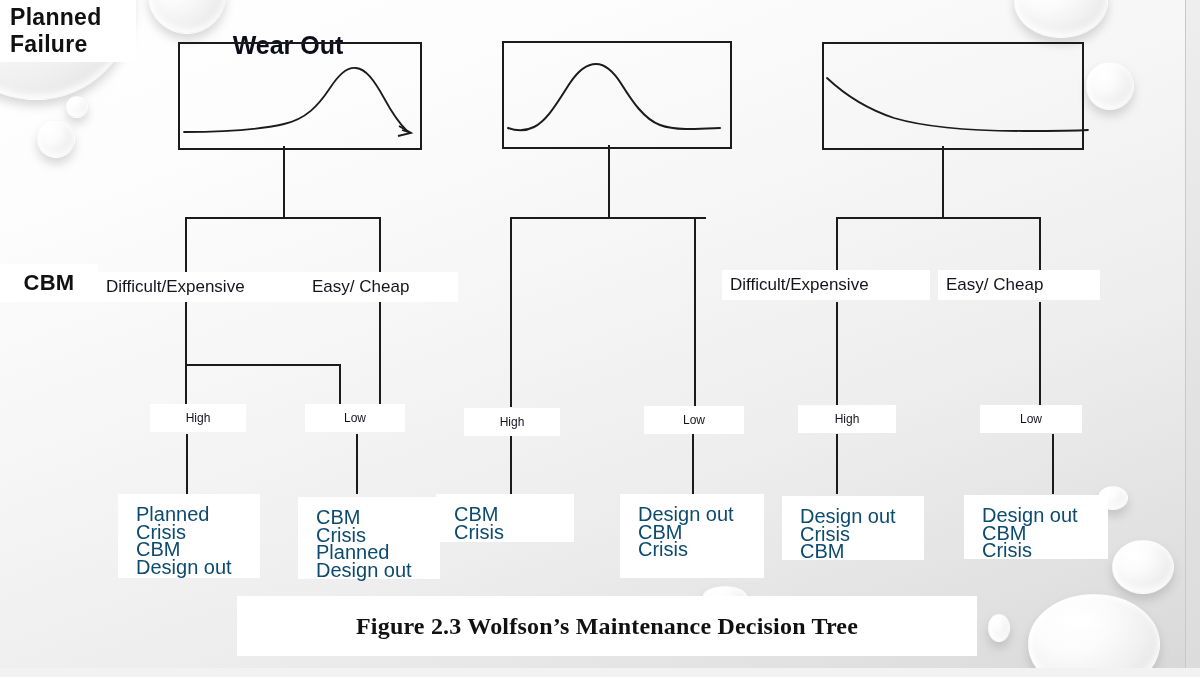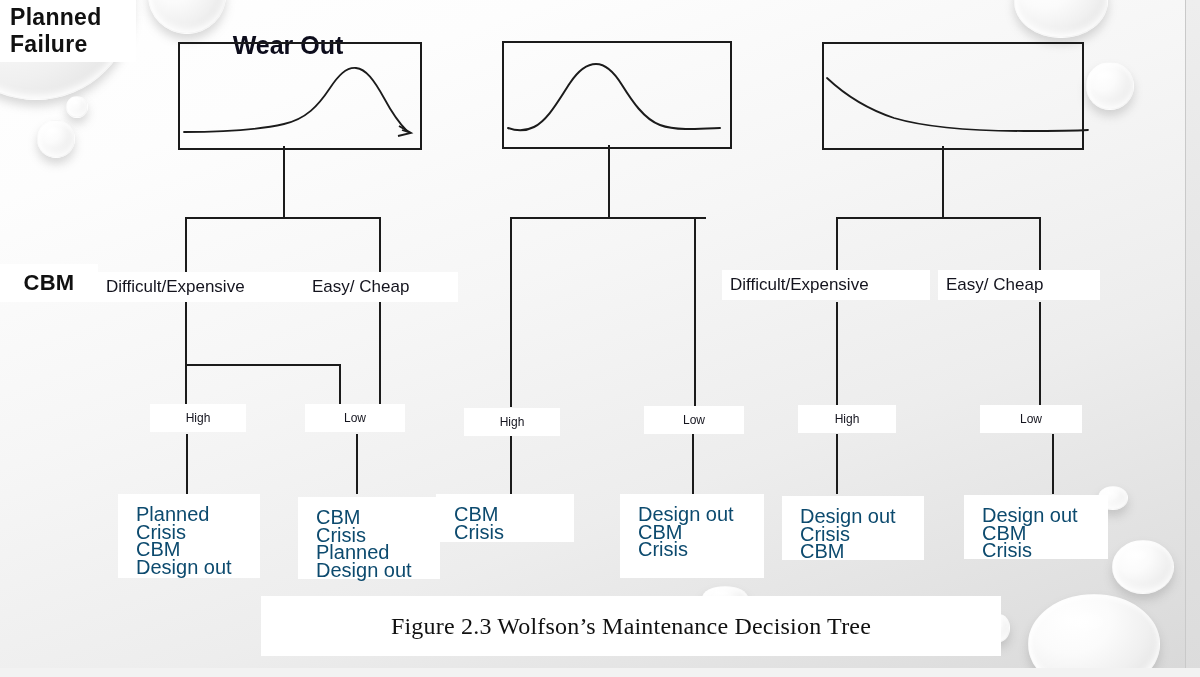--- a/index.html
+++ b/index.html
@@ -154,25 +154,24 @@
   
   #caption {
     position: absolute;
     left: 237px; top: 596px;
     width: 740px; height: 60px;
     background: #ffffff;
     display: flex;
     align-items: center;
     justify-content: center;
     font-family: "Liberation Serif", serif;
-    font-weight: normal;
+    font-weight: bold;
     font-size: 24px;
     color: #111111;
     letter-spacing: .2px;
-    margin-left: 24px;
   }
 </style>
 </head>
 <body>
 
 <div id="slide">
 
   <div class="bubble" style="left:-62px; top:-96px; width:194px; height:194px;"></div>
   <div class="bubble" style="left:66px; top:96px; width:20px; height:20px;"></div>
   <div class="bubble" style="left:37px; top:120px; width:36px; height:36px;"></div>

